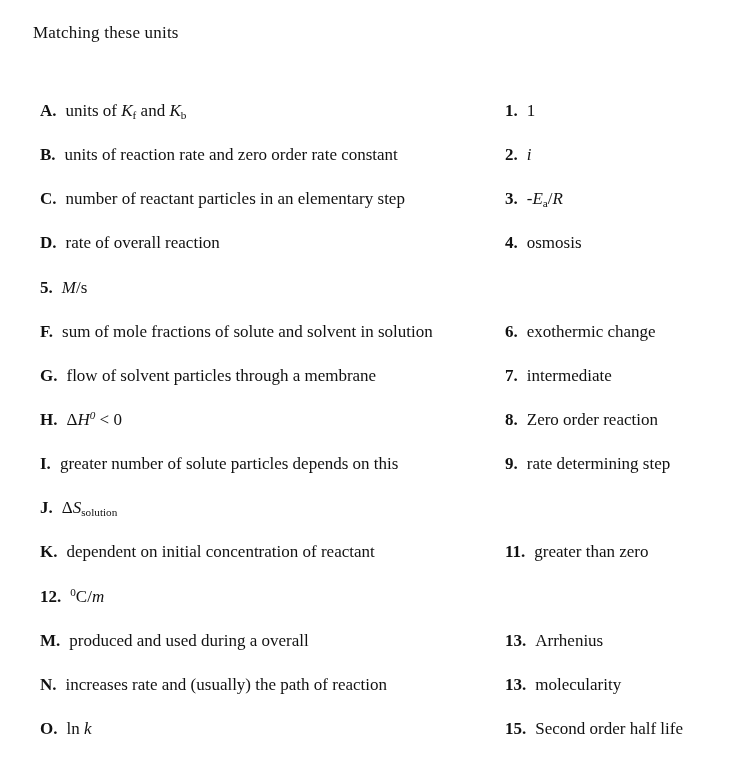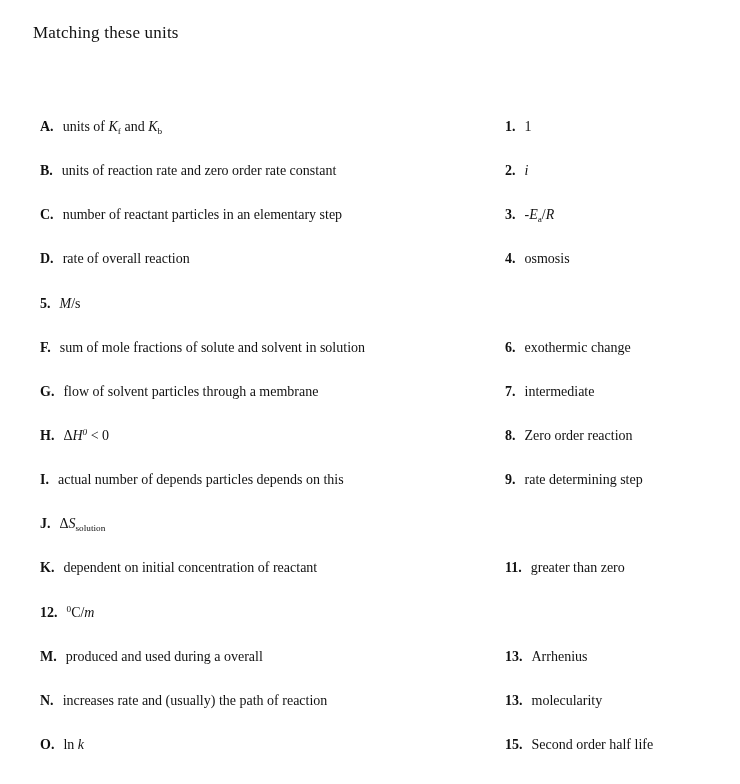--- a/index.html
+++ b/index.html
@@ -24,23 +24,22 @@
     font-size: 17px;
     font-weight: normal;
     line-height: 20px;
     letter-spacing: 0.2px;
   }
   .matching {
     position: absolute;
     left: 40px;
     top: 101px;
     right: 0;
-    font-size: 14px;
+    font-size: 17px;
     line-height: 20px;
-    margin-top: 16px;
   }
   .row {
     display: grid;
     grid-template-columns: 465px 1fr;
     height: 44.15px;
     align-items: start;
   }
   .cell {
     white-space: nowrap;
   }
@@ -91,21 +90,21 @@
       </div>
       <div class="row">
         <div class="cell"><span class="lbl">G.</span><span><span>flow of solvent particles through a membrane</span></span></div>
         <div class="cell"><span class="lbl">7.</span><span><span>intermediate</span></span></div>
       </div>
       <div class="row">
         <div class="cell"><span class="lbl">H.</span><span><span>Δ</span><span class="i">H</span><span class="i sup">0</span><span> &lt; 0</span></span></div>
         <div class="cell"><span class="lbl">8.</span><span><span>Zero order reaction</span></span></div>
       </div>
       <div class="row">
-        <div class="cell"><span class="lbl">I.</span><span><span>actual number of depends particles depends on this</span></span></div>
+        <div class="cell"><span class="lbl">I.</span><span><span>greater number of solute particles depends on this</span></span></div>
         <div class="cell"><span class="lbl">9.</span><span><span>rate determining step</span></span></div>
       </div>
       <div class="row">
         <div class="cell"><span class="lbl">J.</span><span><span>Δ</span><span class="i">S</span><span class="sub">solution</span></span></div>
       </div>
       <div class="row">
         <div class="cell"><span class="lbl">K.</span><span><span>dependent on initial concentration of reactant</span></span></div>
         <div class="cell"><span class="lbl">11.</span><span><span>greater than zero</span></span></div>
       </div>
       <div class="row">

